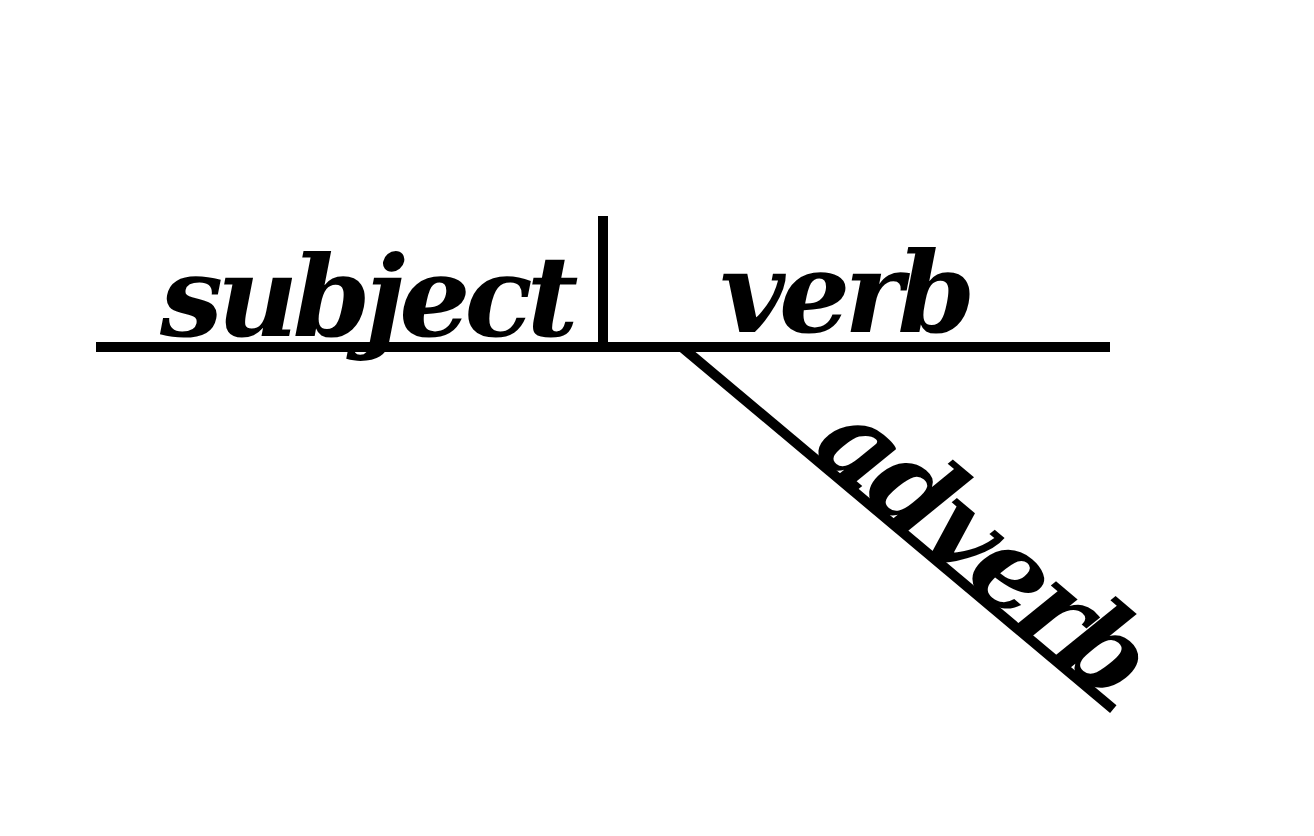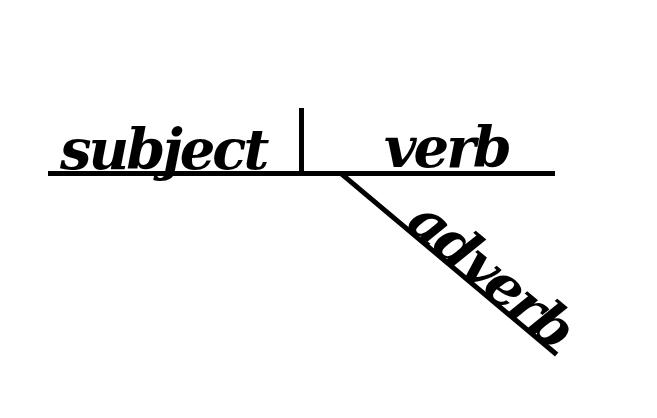--- a/index.html
+++ b/index.html
@@ -43,26 +43,26 @@
     position: absolute;
     color: #000000;
     font-style: italic;
     font-weight: bold;
     font-size: 56px;
     line-height: 1;
     letter-spacing: -3px;
     white-space: nowrap;
   }
   .subject-word {
-    left: 60px;
+    left: 80px;
     top: 121px;
     text-align: right;
   }
   .verb-word {
-    left: 384px;
+    left: 360px;
     top: 119px;
   }
   .adverb-holder {
     position: absolute;
     left: 343px;
     top: 172px;
     width: 281px;
     height: 0;
     transform-origin: 0 0;
     transform: rotate(40deg);

